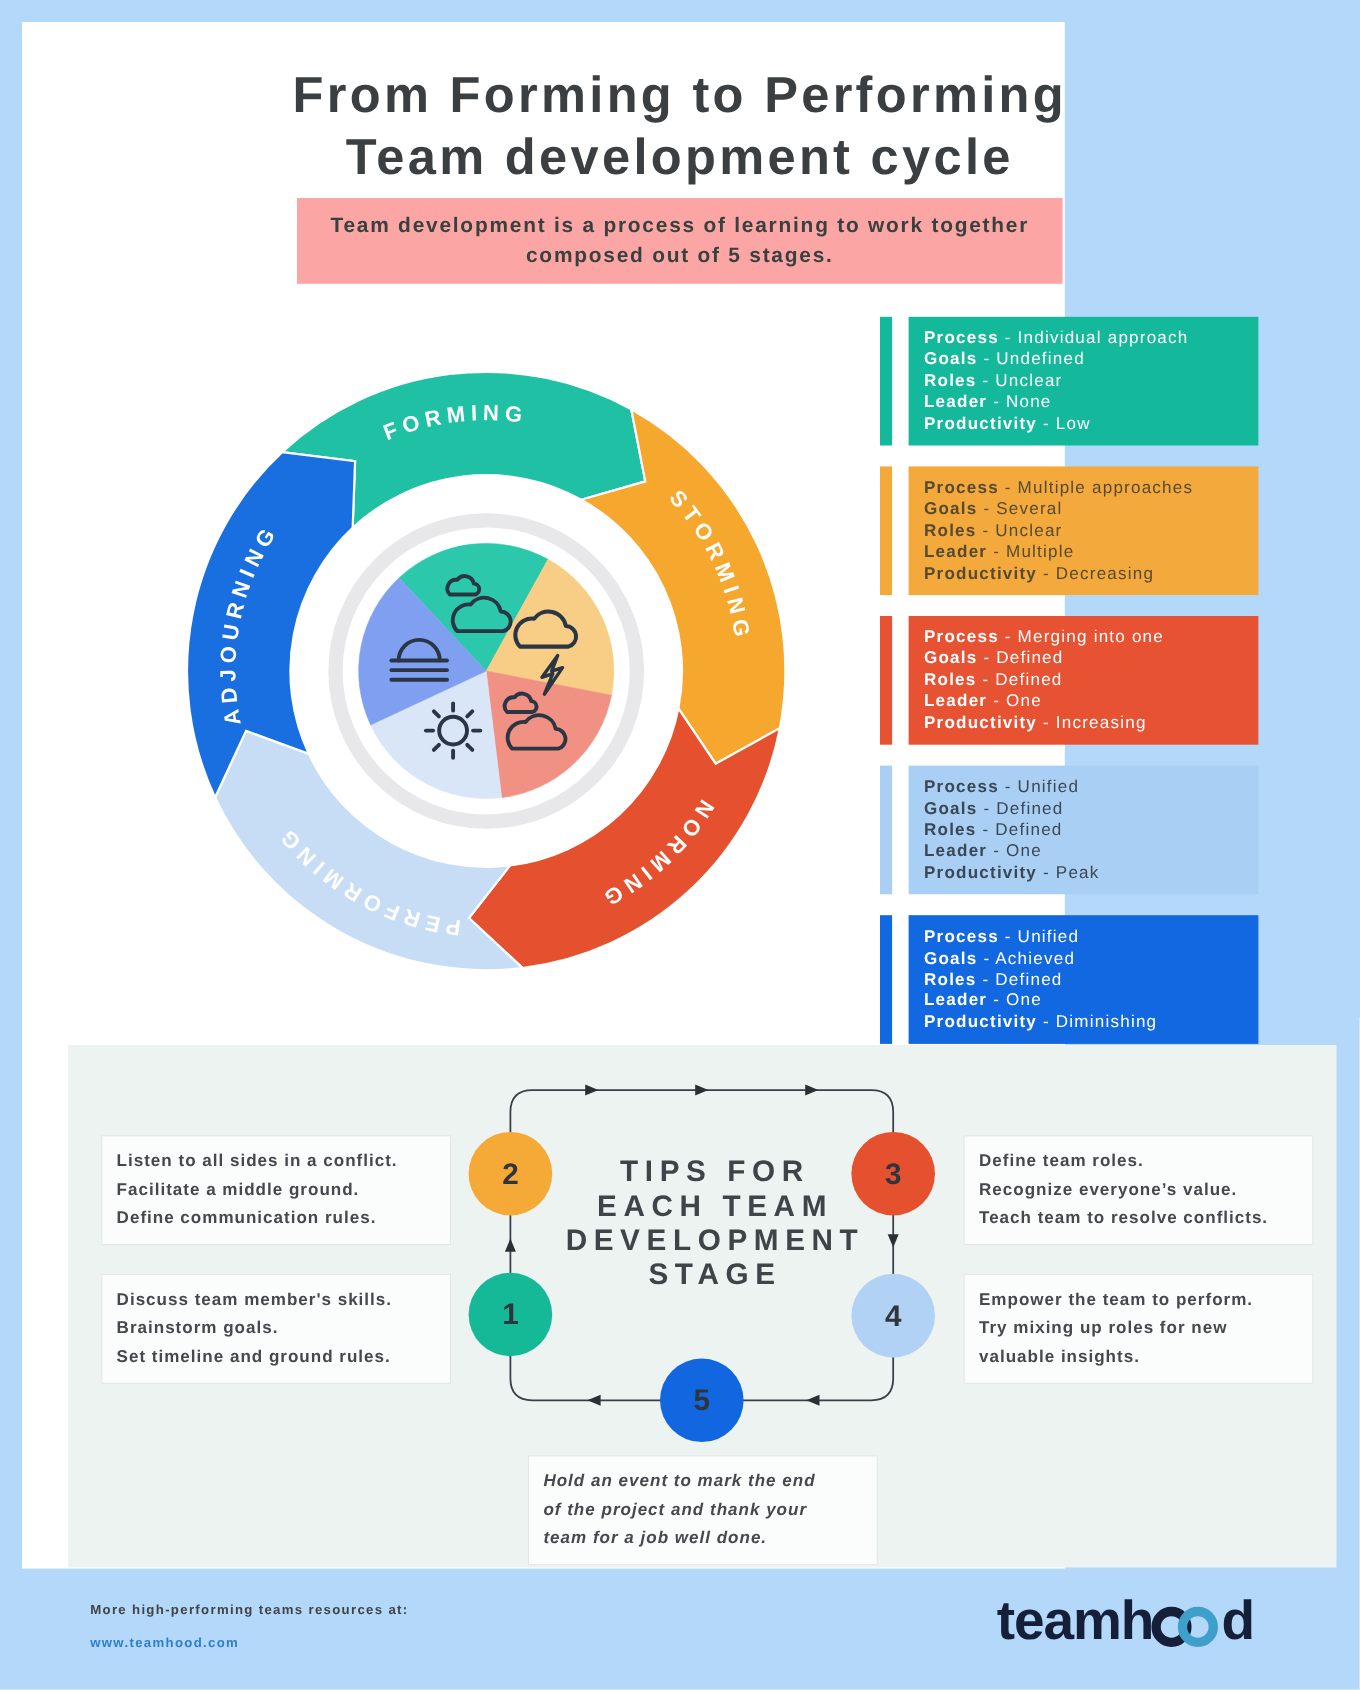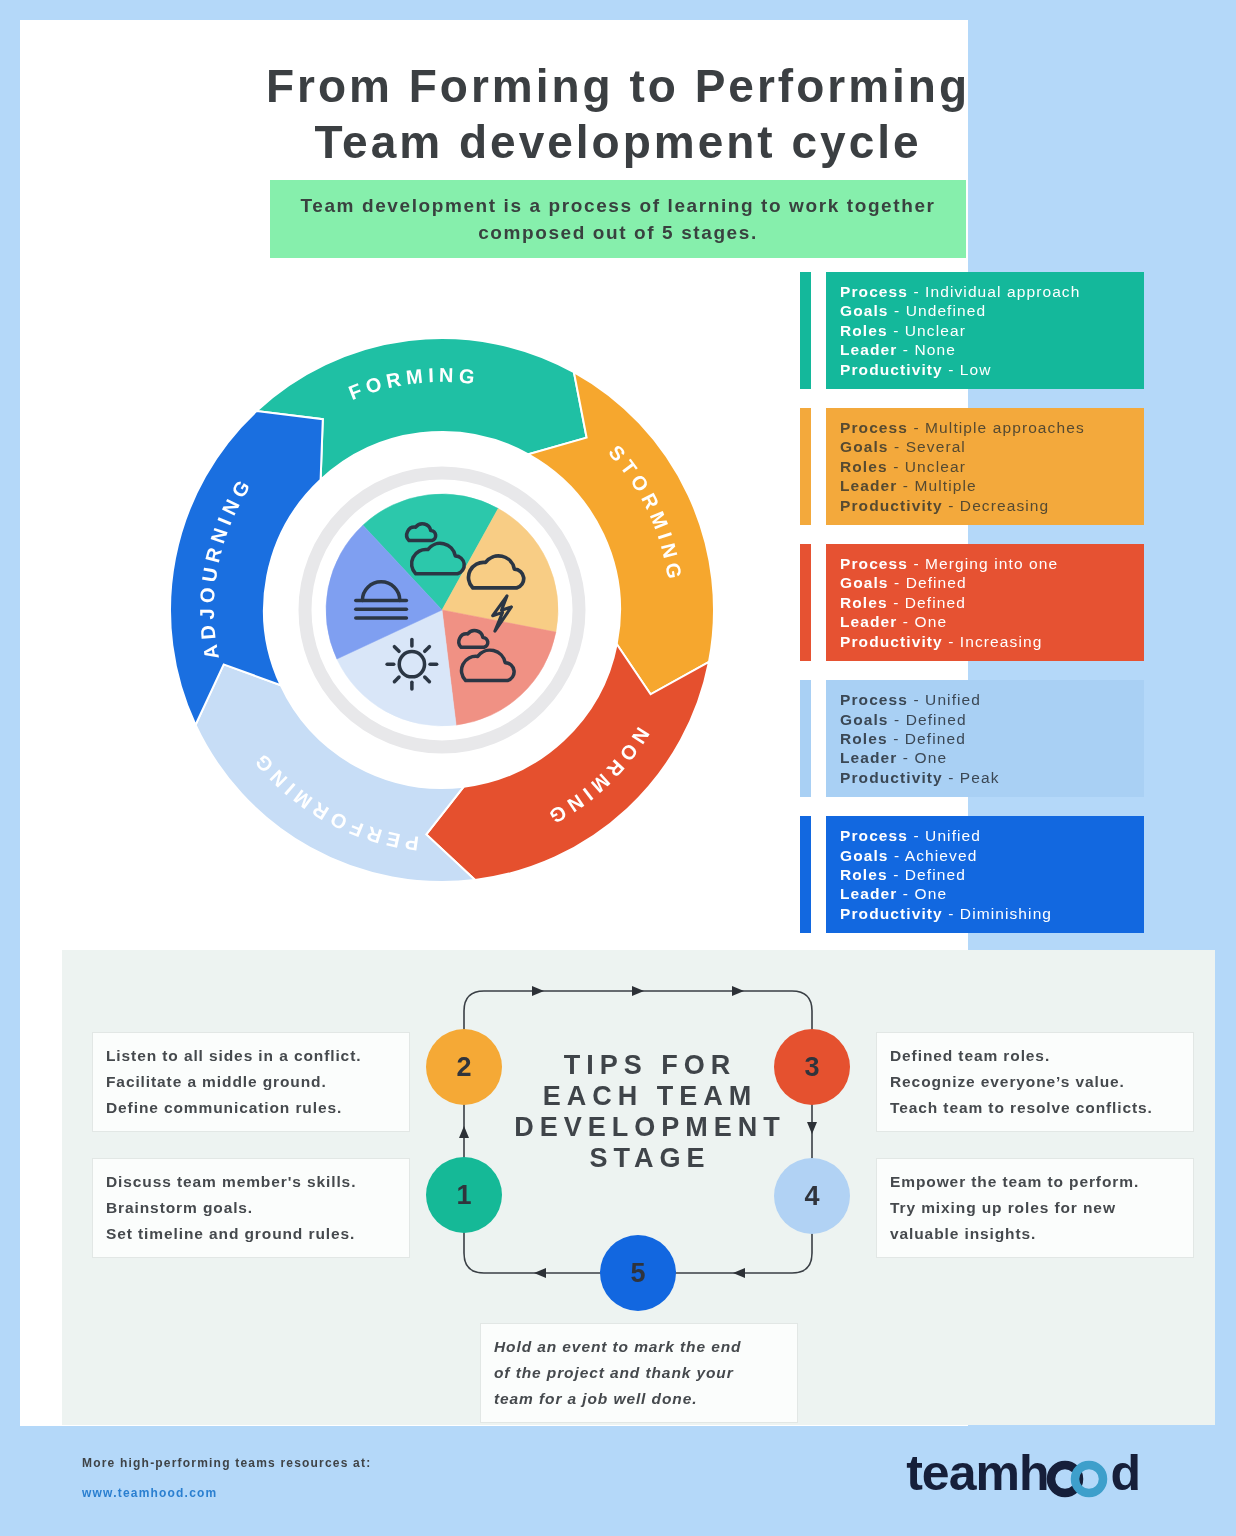--- a/index.html
+++ b/index.html
@@ -7,28 +7,28 @@
     width:1236px;height:1536px;position:relative;overflow:hidden;
     background:#b4d8f9;
     font-family:"Liberation Sans","DejaVu Sans",sans-serif;
     -webkit-font-smoothing:antialiased;
   }
   .page{position:absolute;left:20px;top:20px;width:948px;height:1406px;background:#ffffff;}
   
   .title{position:absolute;left:0;top:38px;width:1196px;text-align:center;
          font-weight:700;color:#3b3f42;letter-spacing:3px;line-height:56px;font-size:46px;}
   .subtitle-band{position:absolute;left:0;top:160px;width:1196px;text-align:center;}
-  .subtitle-band>span{display:inline-block;background:#86efac;padding:12px 30px;
+  .subtitle-band>span{display:inline-block;background:#fca5a5;padding:12px 30px;
          font-size:19px;font-weight:700;color:#39413f;letter-spacing:1.6px;line-height:27px;white-space:pre-line;}
   
   #cycle-svg{position:absolute;left:142px;top:310px;}
   .ring-label{font-size:20px;font-weight:700;letter-spacing:5px;fill:#ffffff;}
   .ic{stroke:#2b3644;stroke-width:3.2;fill:none;stroke-linejoin:round;stroke-linecap:round;}
   
-  #stage-boxes{position:absolute;left:780px;top:252px;width:380px;}
+  #stage-boxes{position:absolute;left:780px;top:268px;width:380px;}
   .stage-row{display:flex;margin-bottom:19px;}
   .stage-accent{width:11px;flex:none;margin-right:15px;}
   .stage-box{width:318px;box-sizing:border-box;padding:10px 14px;font-size:15.5px;
              letter-spacing:1.1px;line-height:19.4px;}
   .stage-box b{font-weight:700;}
   
   .tips-panel{position:absolute;left:42px;top:930px;width:1153px;height:475px;background:#edf3f1;}
   #flow-svg{position:absolute;left:0;top:0;}
   .tips-heading{position:absolute;left:413px;top:100px;width:350px;text-align:center;
     font-size:27px;font-weight:700;letter-spacing:6px;line-height:31px;color:#3f4449;white-space:pre-line;}
@@ -215,21 +215,21 @@
 EACH TEAM
 DEVELOPMENT
 STAGE</div>
 
     <div class="tip-box t2">Listen to all sides in a conflict.
 Facilitate a middle ground.
 Define communication rules.</div>
     <div class="tip-box t1">Discuss team member's skills.
 Brainstorm goals.
 Set timeline and ground rules.</div>
-    <div class="tip-box t3">Defined team roles.
+    <div class="tip-box t3">Define team roles.
 Recognize everyone’s value.
 Teach team to resolve conflicts.</div>
     <div class="tip-box t4">Empower the team to perform.
 Try mixing up roles for new
 valuable insights.</div>
     <div class="tip-box t5">Hold an event to mark the end
 of the project and thank your
 team for a job well done.</div>
   </div>
 

